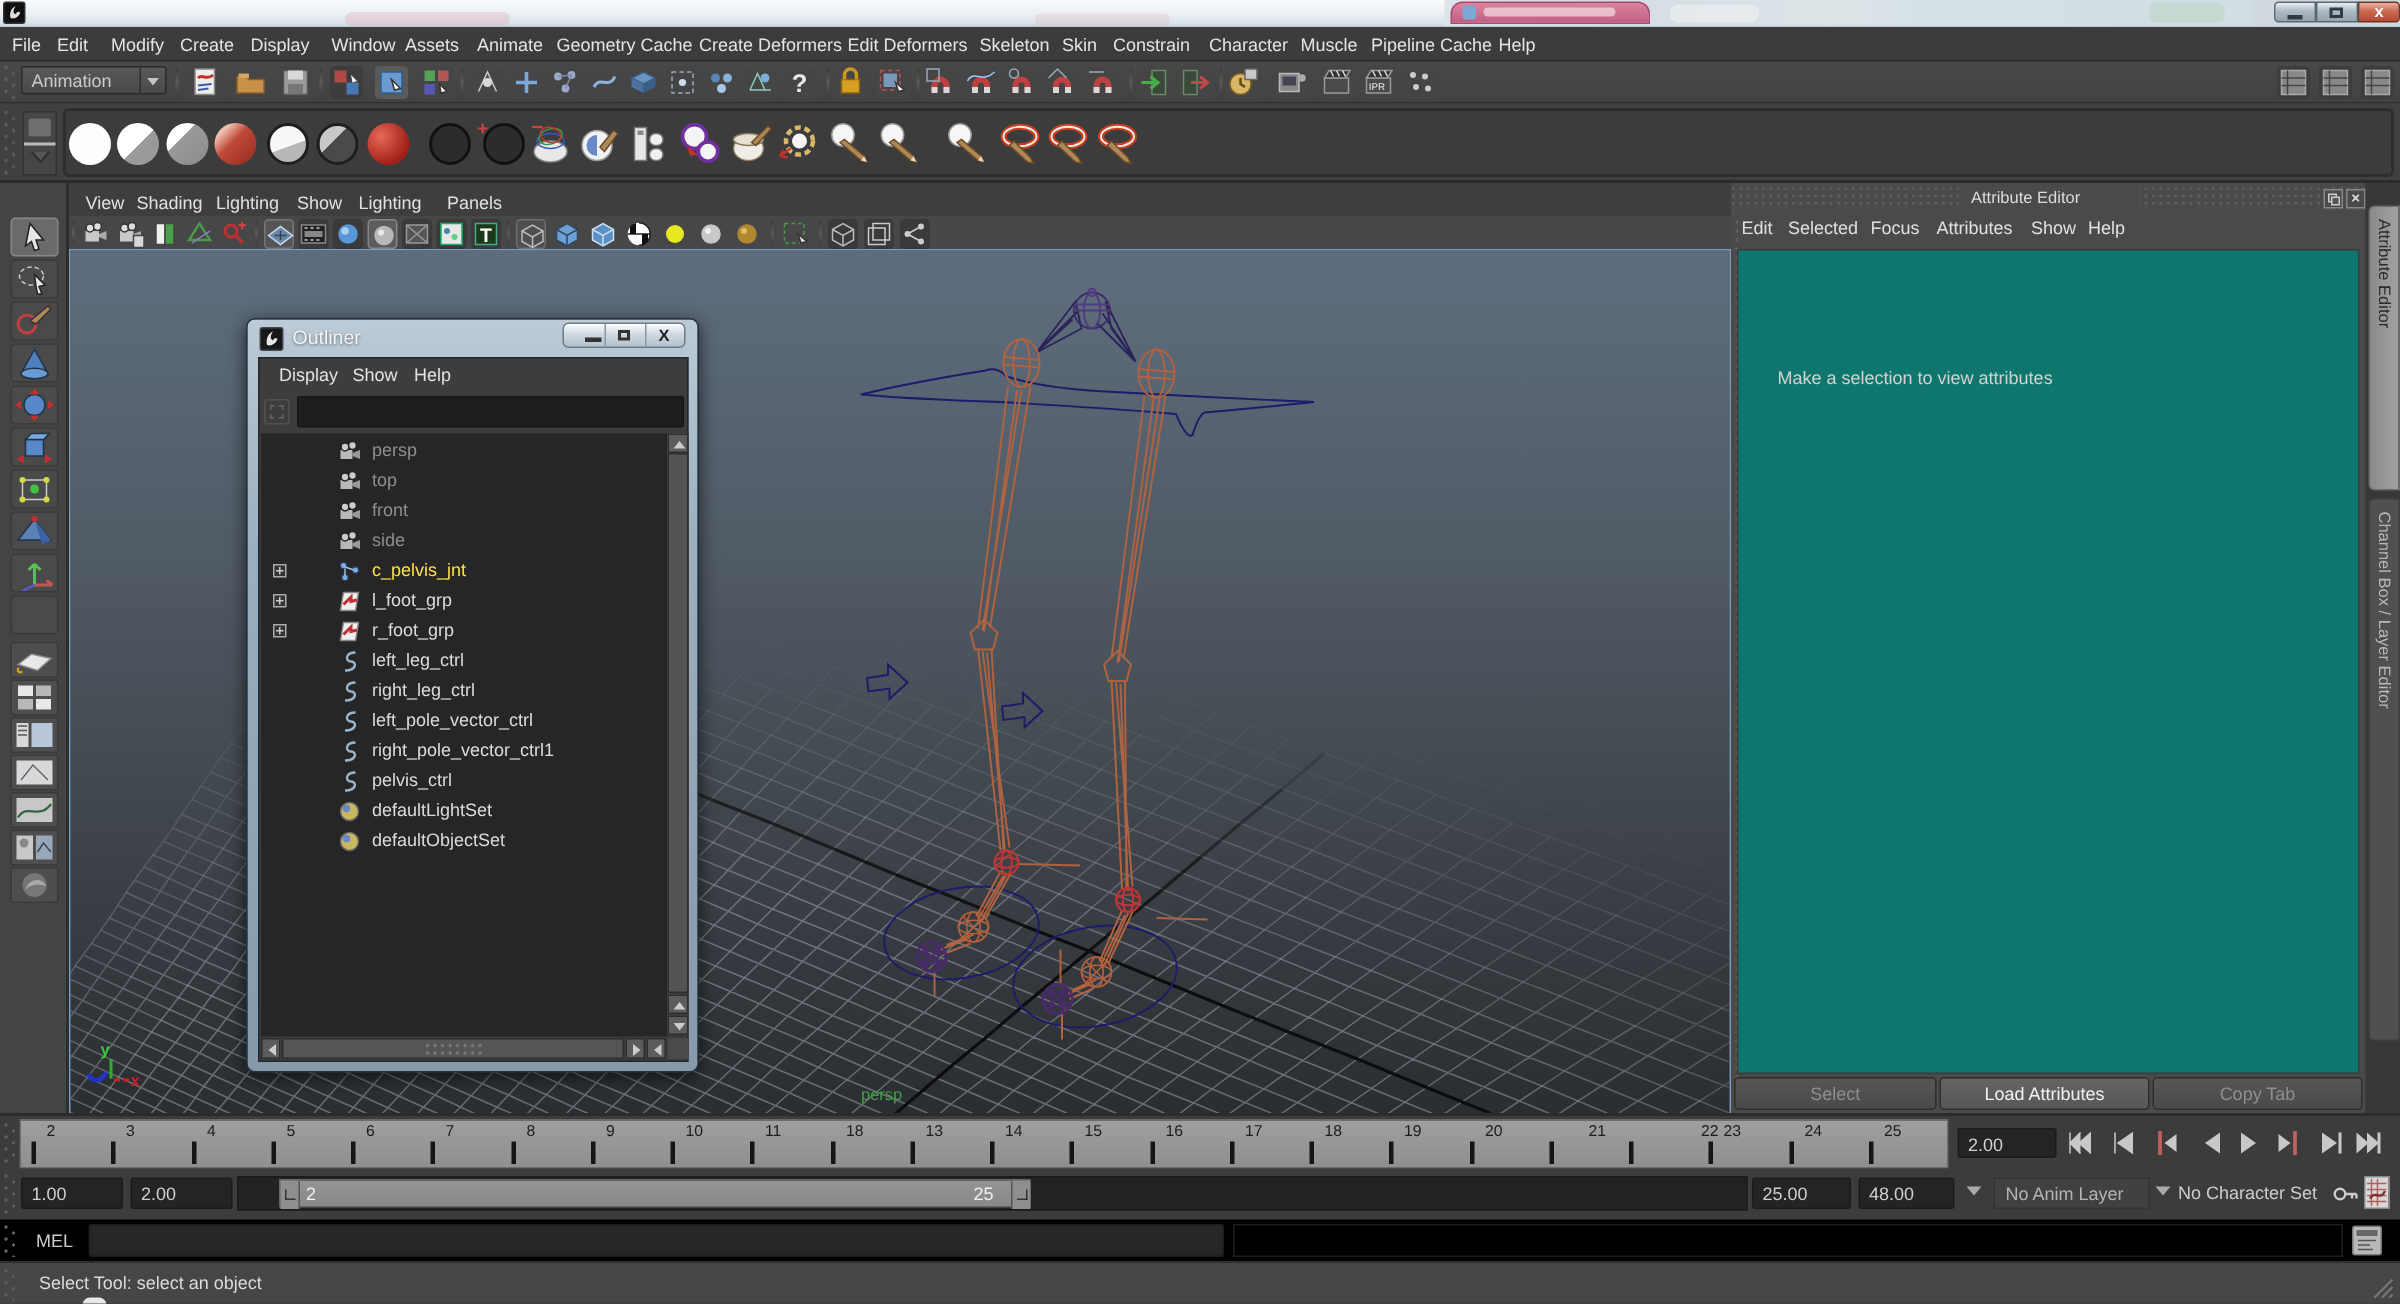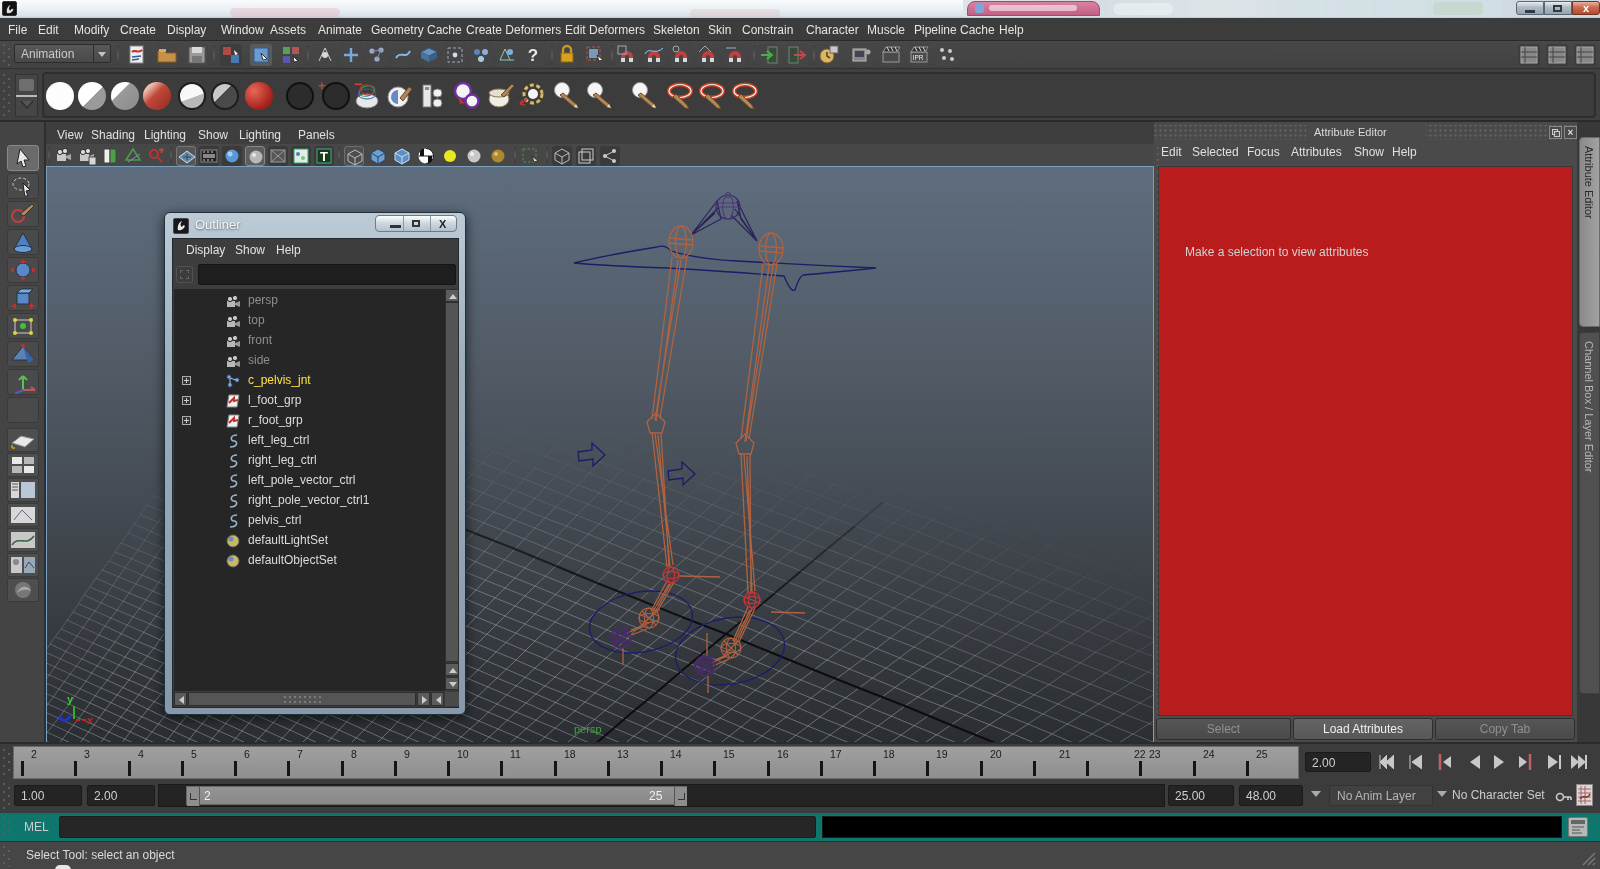--- a/index.html
+++ b/index.html
@@ -630,21 +630,21 @@
   <div class="abs" style="left:410px;top:1px;width:13px;height:13px;background:#4a4a4a;border:1px solid #888;color:#ddd;font-size:10px;line-height:11px;text-align:center;font-weight:bold;">×</div>
  </div>
  <div class="abs" style="left:0;top:20px;width:423px;height:22px;">
    <div class="abs" style="left:7px;top:3px;font-size:12px;color:#e0e0e0;">Edit</div>
    <div class="abs" style="left:38px;top:3px;font-size:12px;color:#e0e0e0;">Selected</div>
    <div class="abs" style="left:93px;top:3px;font-size:12px;color:#e0e0e0;">Focus</div>
    <div class="abs" style="left:137px;top:3px;font-size:12px;color:#e0e0e0;">Attributes</div>
    <div class="abs" style="left:200px;top:3px;font-size:12px;color:#e0e0e0;">Show</div>
    <div class="abs" style="left:238px;top:3px;font-size:12px;color:#e0e0e0;">Help</div>
  </div>
- <div class="abs" style="left:4px;top:44px;width:415px;height:550px;background:#b91c1c;border:1px solid #3a3a3a;">
+ <div class="abs" style="left:4px;top:44px;width:415px;height:550px;background:#0f766e;border:1px solid #3a3a3a;">
    <div class="abs" style="left:26px;top:78px;font-size:12px;color:#d2d2d2;">Make a selection to view attributes</div>
  </div>
  <div class="abs btn" style="left:2px;top:596px;width:135px;height:22px;line-height:21px;">Select</div>
  <div class="abs btn" style="left:139px;top:596px;width:140px;height:22px;line-height:21px;background:linear-gradient(#646464,#575757);color:#f0f0f0;">Load Attributes</div>
  <div class="abs btn" style="left:281px;top:596px;width:140px;height:22px;line-height:21px;">Copy Tab</div>
 </div>
 <div class="abs" style="left:1577px;top:122px;width:23px;height:620px;background:#383838;">
  <div class="abs" style="left:2px;top:15px;width:21px;height:190px;background:linear-gradient(90deg,#8a8a8a,#a2a2a2);border-radius:4px 0 0 4px;border:1px solid #6a6a6a;">
    <div class="abs" style="left:3px;top:8px;font-size:11px;color:#2a2a2a;writing-mode:vertical-rl;">Attribute Editor</div>
  </div>
@@ -900,21 +900,21 @@
       <div class="abs" style="left:1452px;top:6px;width:100px;height:21px;background:#3c3c3c;color:#cccccc;font-size:12px;line-height:20px;">No Character Set</div>
       <div class="abs" style="left:1555px;top:10px;width:18px;height:12px;"><svg width="18" height="12" viewBox="0 0 18 12">
           <circle cx="5" cy="6" r="3.5" fill="none" stroke="#ccc" stroke-width="1.6"></circle>
           <path d="M8 6 H16 M13 6 V9 M16 6 V9" stroke="#ccc" stroke-width="1.6"></path>
         </svg></div>
       <div class="abs" style="left:1576px;top:5px;width:17px;height:22px;background:#d8d8d8;border:1px solid #888;"><svg width="15" height="20" viewBox="0 0 15 20">
           <path d="M1 4 H14 M1 8 H14 M1 12 H14 M1 16 H14 M4 1 V19 M8 1 V19" stroke="#b06060" stroke-width="1"></path>
           <path d="M3 14 C6 8 10 16 13 9" stroke="#803030" fill="none" stroke-width="1.6"></path>
         </svg></div>
     </div>
-    <div class="abs" style="left:0;top:813px;width:1600px;height:28px;background:#0f766e;">
+    <div class="abs" style="left:0;top:813px;width:1600px;height:28px;background:#000000;">
       <div class="grip" style="left:2px;top:3px;height:22px;"></div>
       <div class="abs" style="left:24px;top:7px;font-size:12px;color:#cccccc;">MEL</div>
       <div class="abs" style="left:59px;top:3px;width:757px;height:22px;background:#262626;border:1px solid #1c1c1c;border-radius:2px;"></div>
       <div class="abs" style="left:822px;top:3px;width:740px;height:22px;background:#000;border:1px solid #1c1c1c;"></div>
       <div class="abs" style="left:1568px;top:4px;width:20px;height:20px;background:#b8b8b8;border:1px solid #777;border-radius:2px;"><svg width="18" height="18" viewBox="0 0 18 18">
           <rect x="2" y="2" width="14" height="4" fill="#666"></rect>
           <path d="M3 9 H15 M3 12 H11 M3 15 H13" stroke="#555"></path>
         </svg></div>
     </div>
     <div class="abs" style="left:0;top:841px;width:1600px;height:28px;background:#464646;border-top:1px solid #2e2e2e;">

